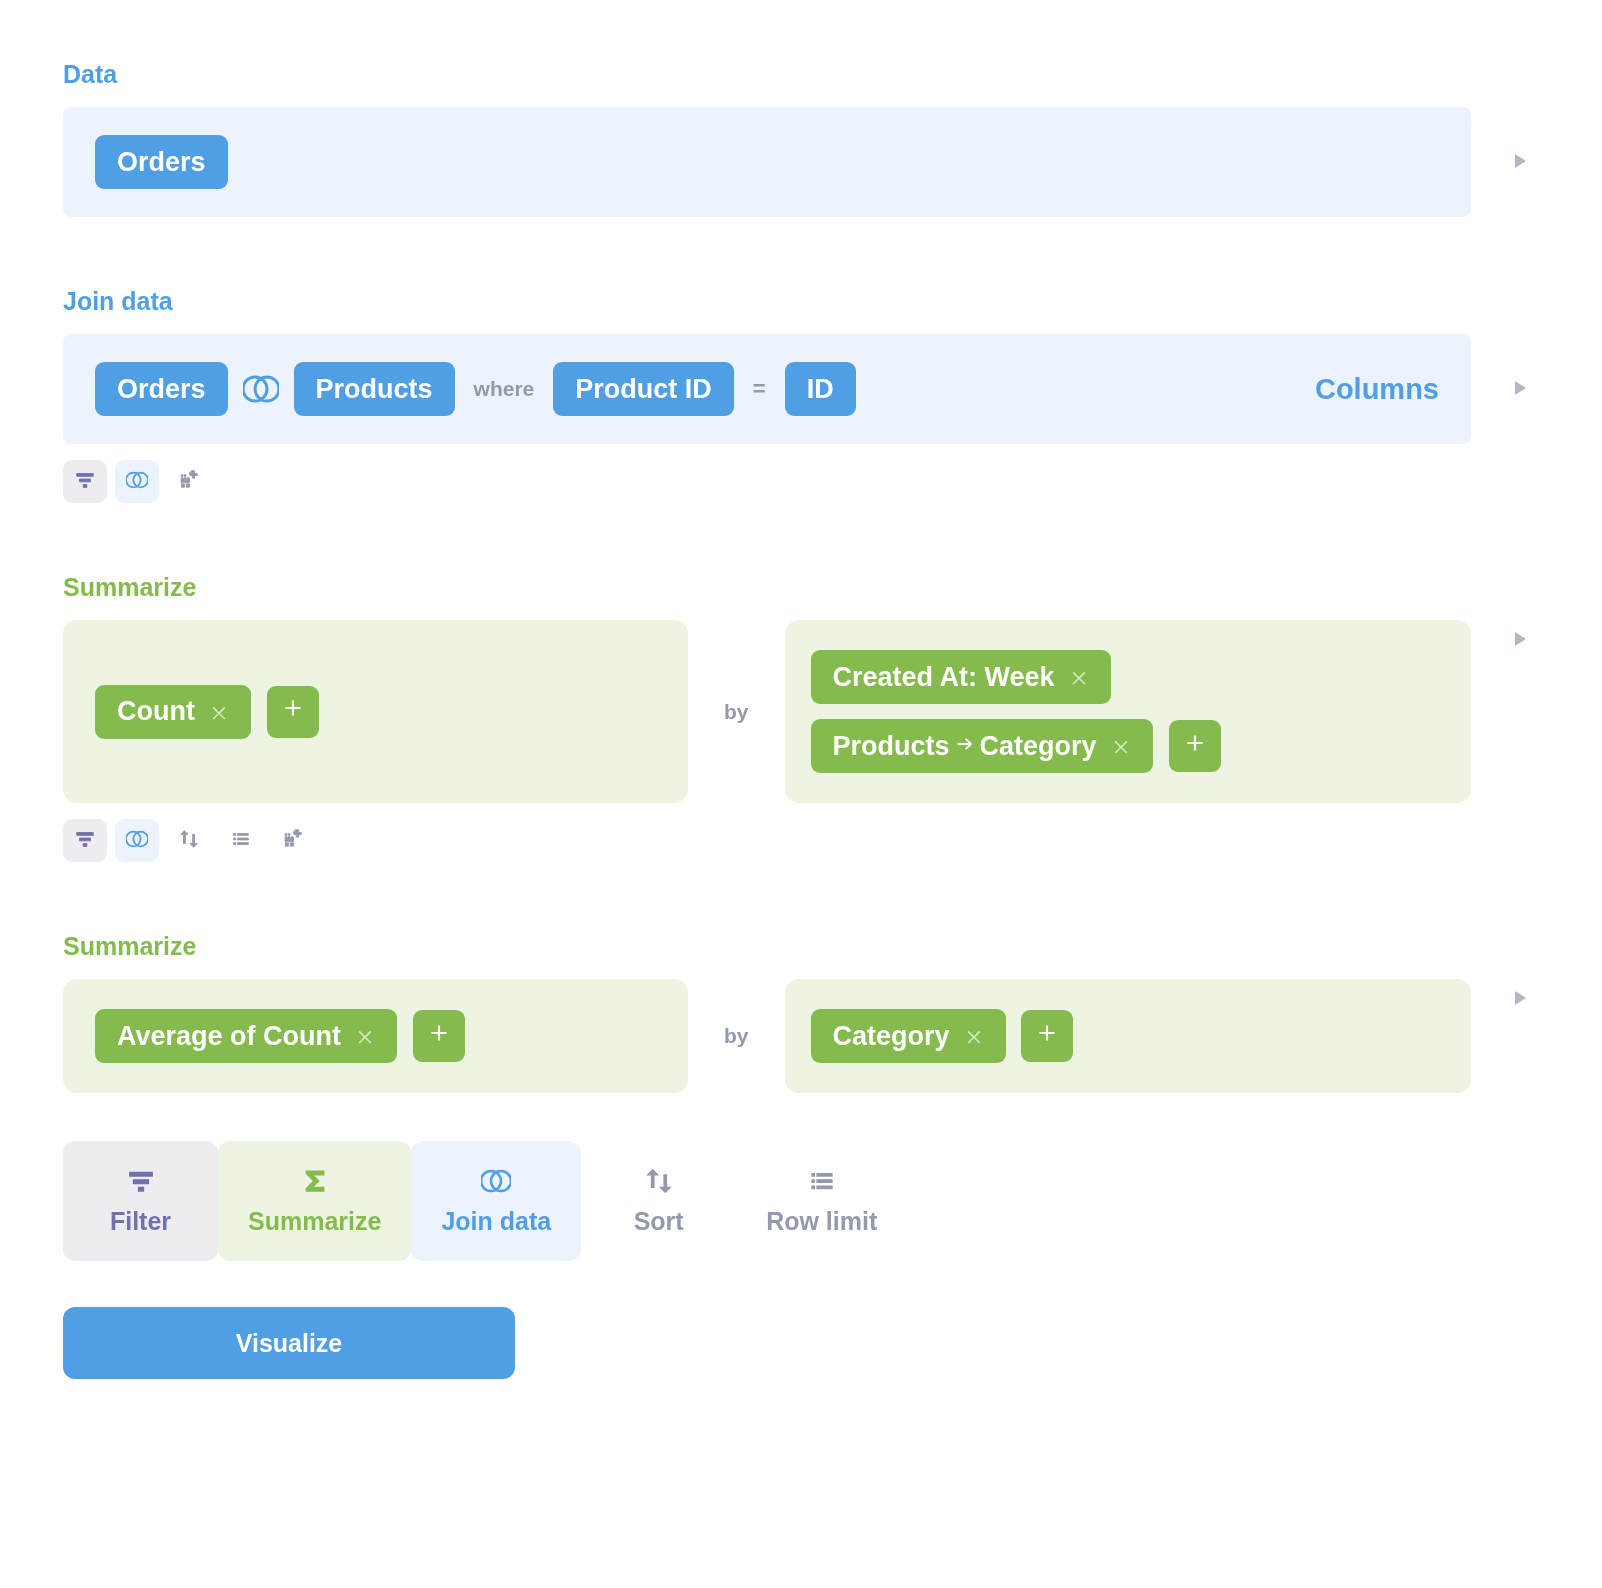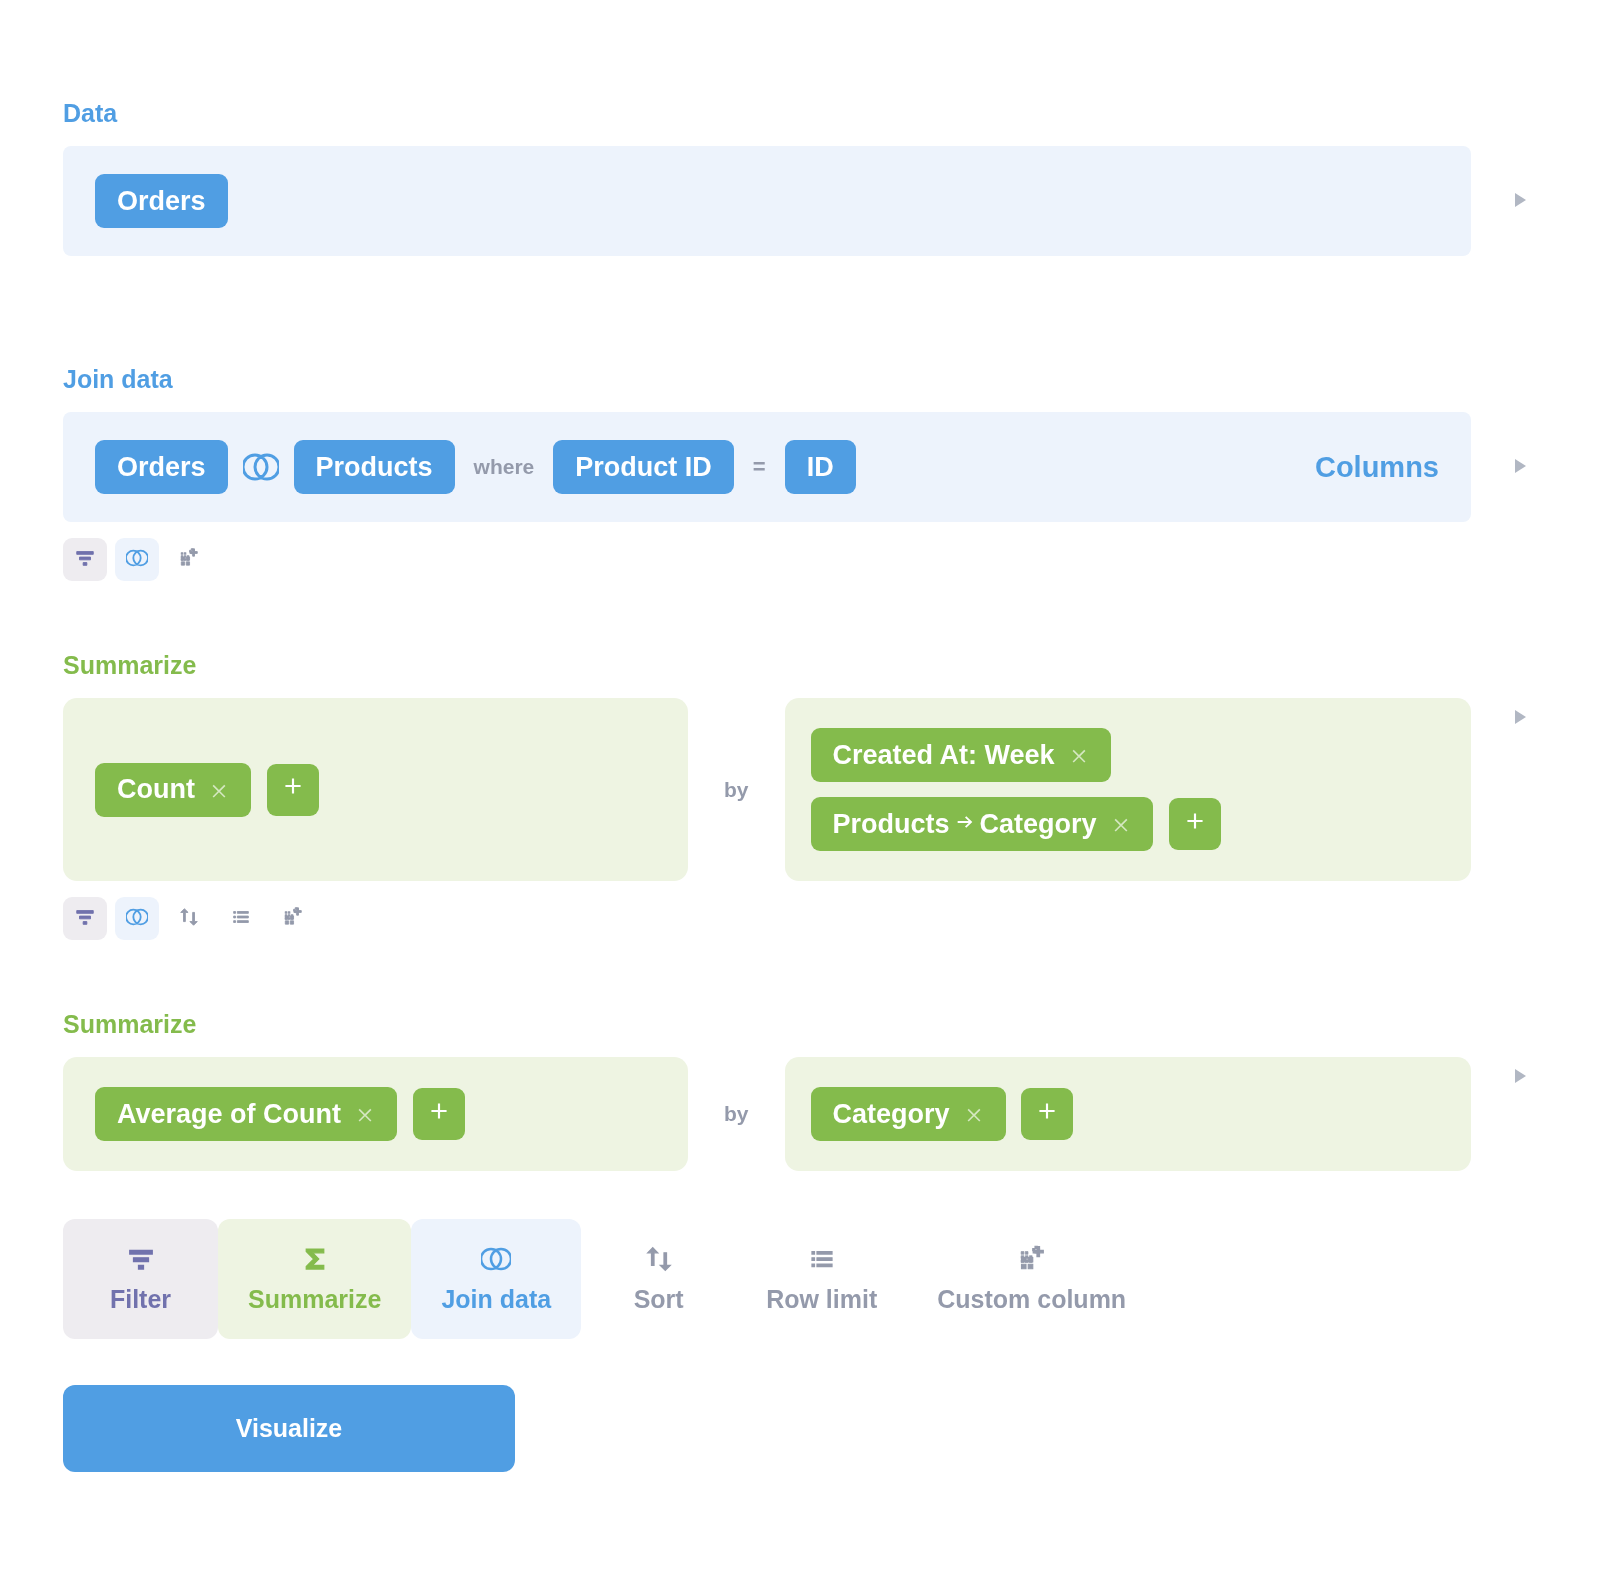--- a/index.html
+++ b/index.html
@@ -20,21 +20,21 @@
     font-family:-apple-system,BlinkMacSystemFont,"Segoe UI",Helvetica,Arial,sans-serif;
     color:var(--gray-text);
     width:1602px;
     padding:60px 63px 140px 63px;
   }
   .section-label{
     font-size:25px;
     font-weight:700;
     margin:0 0 18px 0;
   }
-  .label-blue{color:var(--blue);margin-top:39px;}
+  .label-blue{color:var(--blue);}
   .label-green{color:var(--green);}
 
   .row{display:flex;align-items:center;gap:28px;}
   .panel{
     border-radius:8px;
     padding:28px 32px;
     display:flex;
     align-items:flex-start;
     flex:1;
   }
@@ -87,21 +87,21 @@
   .big-btn.green{background:var(--green-bg);color:var(--green);}
   .big-btn.green svg{fill:var(--green);stroke:var(--green);}
   .big-btn.blue{background:var(--blue-bg);color:var(--blue);}
   .big-btn.blue svg{fill:var(--blue);stroke:var(--blue);}
   .big-btn.muted{color:var(--muted);}
   .big-btn.muted svg{fill:var(--muted);stroke:var(--muted);}
 
   .visualize-btn{
     margin-top:46px;
     background:var(--blue);border:none;border-radius:12px;color:#fff;
-    font-size:25px;font-weight:700;width:452px;height:87px;cursor:pointer;
+    font-size:25px;font-weight:700;width:452px;height:72px;cursor:pointer;
   }
 
   .summary-row{display:flex;align-items:stretch;gap:28px;}
   .summary-left{background:var(--green-bg);border-radius:14px;padding:30px 32px;display:flex;align-items:center;gap:16px;flex-wrap:wrap;flex:0 0 625px;}
   .summary-by{display:flex;align-items:center;justify-content:center;padding:0 4px;}
   .summary-right{background:var(--green-bg);border-radius:14px;padding:30px 26px;display:flex;align-items:center;gap:15px;flex-wrap:wrap;flex:1;}
   .summary-right-col{flex-direction:column;align-items:flex-start;}
   .grouping-row{display:flex;align-items:center;gap:16px;}
   .spacer-70{height:70px;}
 
@@ -388,26 +388,18 @@
     <span>Sort</span>
   </button>
   <button class="big-btn muted">
     <span class="big-icon">
         <svg>
           <use href="#i-list"></use>
         </svg>
       </span>
     <span>Row limit</span>
   </button>
-  <button class="big-btn muted">
-    <span class="big-icon">
-        <svg>
-          <use href="#i-gridplus"></use>
-        </svg>
-      </span>
-    <span>Custom column</span>
-  </button>
 </div>
 
 <button class="visualize-btn">Visualize</button>
 
 
 
 
 </body></html>

